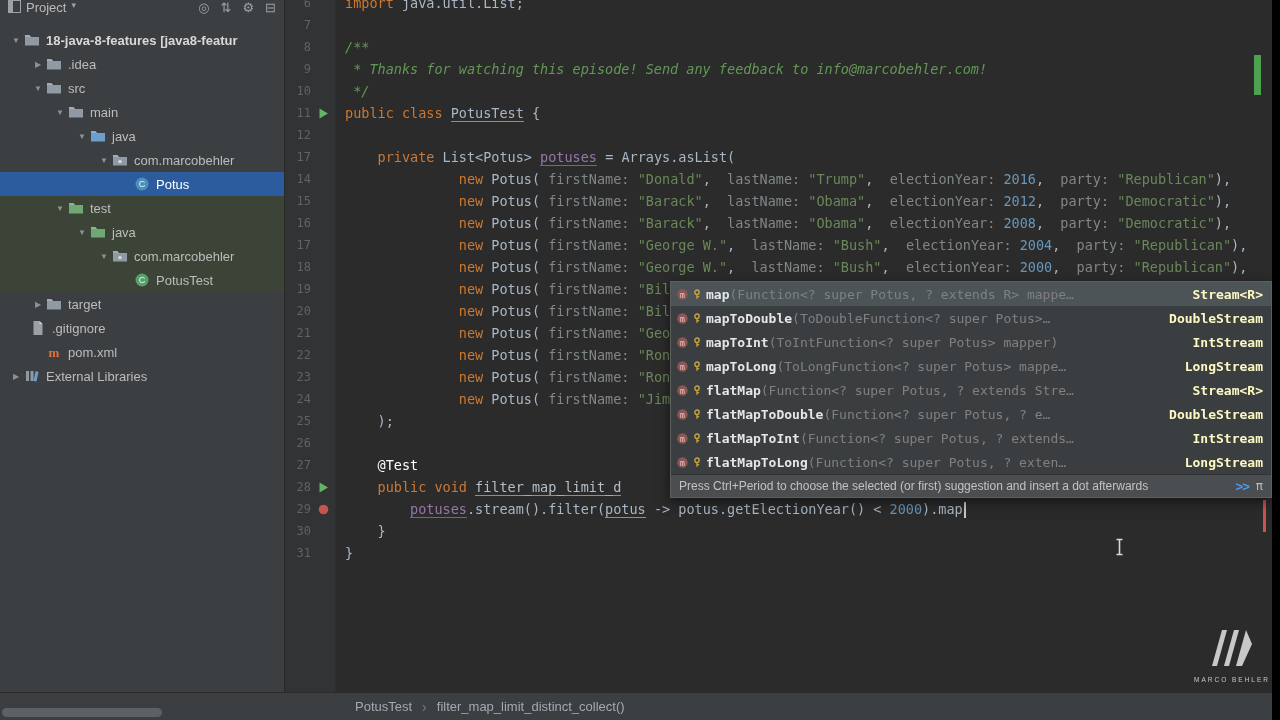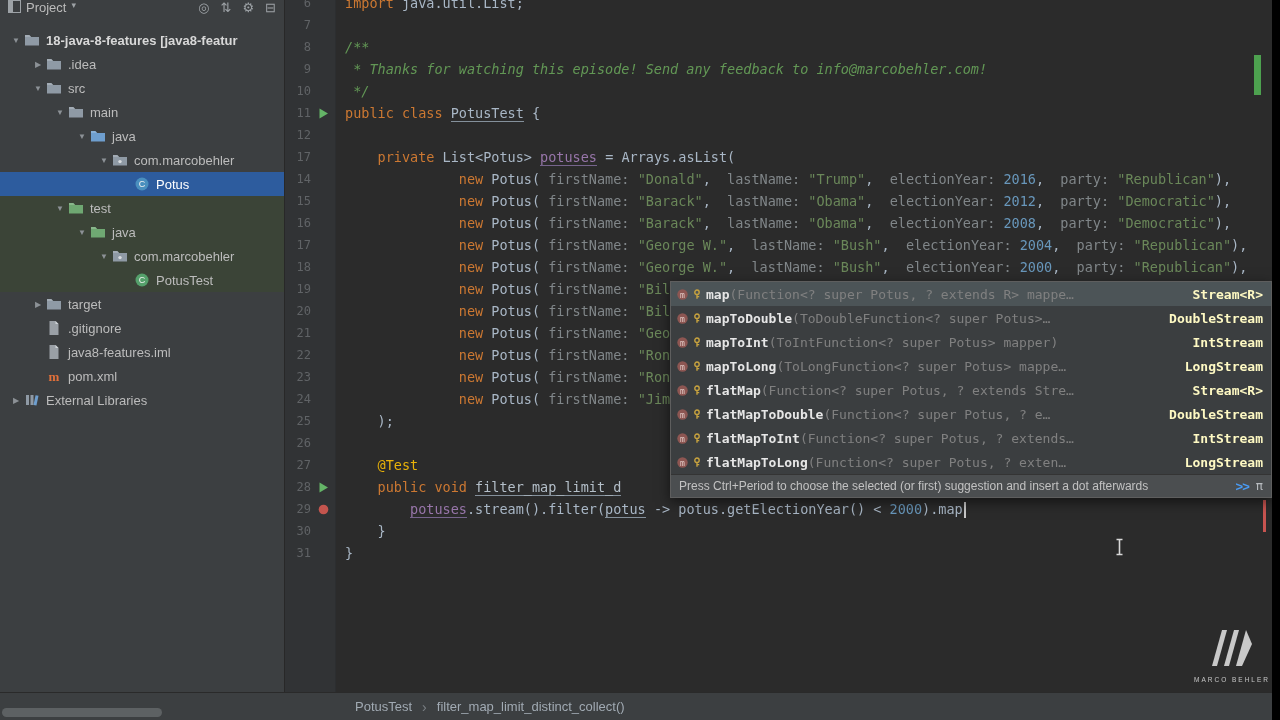--- a/index.html
+++ b/index.html
@@ -56,21 +56,21 @@
 
   .t-k { color:#cc7832; }
   .t-p { color:#a9b7c6; }
   .t-s { color:#6a8759; }
   .t-n { color:#6897bb; }
   .t-c { color:#629755; font-style:italic; }
   .t-h { color:#808689; }
   .t-f { color:#9876aa; border-bottom:1px solid #76648c; }
   .t-u { color:#a9b7c6; border-bottom:1px solid #84909b; }
   .t-m { color:#b4bfc9; border-bottom:1px solid #84909b; }
-  .t-a { color:#eab308; }
+  .t-a { color:#ffffff; }
   .caret { display:inline-block; width:2px; height:16px; background:#c8c8c8; vertical-align:middle; margin-left:1px; }
 
   
   #mark-green { position:absolute; left:969px; top:55px; width:7px; height:40px; background:#4da14f; }
   #mark-red   { position:absolute; left:978px; top:500px; width:3px; height:32px; background:#c75450; }
 
   
   #popup {
     position:absolute; left:670px; top:281px; width:602px; z-index:30;
     background:#3b3e40; border:1px solid #5e5e5e;
@@ -257,39 +257,29 @@
       <div class="tree-row" style="padding-left: 30px;">
         <span class="arr">▶</span>
         <span class="ticon">
           <svg width="16" height="16" viewBox="0 0 16 16">
     <path fill="#8f9aa5" d="M1 3h4.4L7.2 5H15v8.5H1z"></path>
     <path fill="#ffffff" opacity=".18" d="M1 3h4.4L7.2 5H1z"></path>
     </svg>
         </span>
         <span class="tlabel">target</span>
       </div>
-      <div class="tree-row" style="padding-left: 30px;">
+      <div class="tree-row" style="padding-left: 14px;">
         <span class="arr"></span>
         <span class="ticon">
           <svg width="16" height="16" viewBox="0 0 16 16">
             <path fill="#9aa0a6" d="M3.5 1h6l3 3v11h-9z"></path>
             <path fill="#cfd3d6" d="M9.5 1l3 3h-3z"></path>
           </svg>
         </span>
         <span class="tlabel">.gitignore</span>
-      </div>
-      <div class="tree-row" style="padding-left: 30px;">
-        <span class="arr"></span>
-        <span class="ticon">
-          <svg width="16" height="16" viewBox="0 0 16 16">
-            <path fill="#9aa0a6" d="M3.5 1h6l3 3v11h-9z"></path>
-            <path fill="#cfd3d6" d="M9.5 1l3 3h-3z"></path>
-          </svg>
-        </span>
-        <span class="tlabel">java8-features.iml</span>
       </div>
       <div class="tree-row" style="padding-left: 30px;">
         <span class="arr"></span>
         <span class="ticon">
           <svg width="16" height="16" viewBox="0 0 16 16">
             <text x="8" y="12.5" text-anchor="middle" font-size="13" font-weight="bold" fill="#e2703a" font-family="Liberation Serif,serif">m</text>
           </svg>
         </span>
         <span class="tlabel">pom.xml</span>
       </div>

